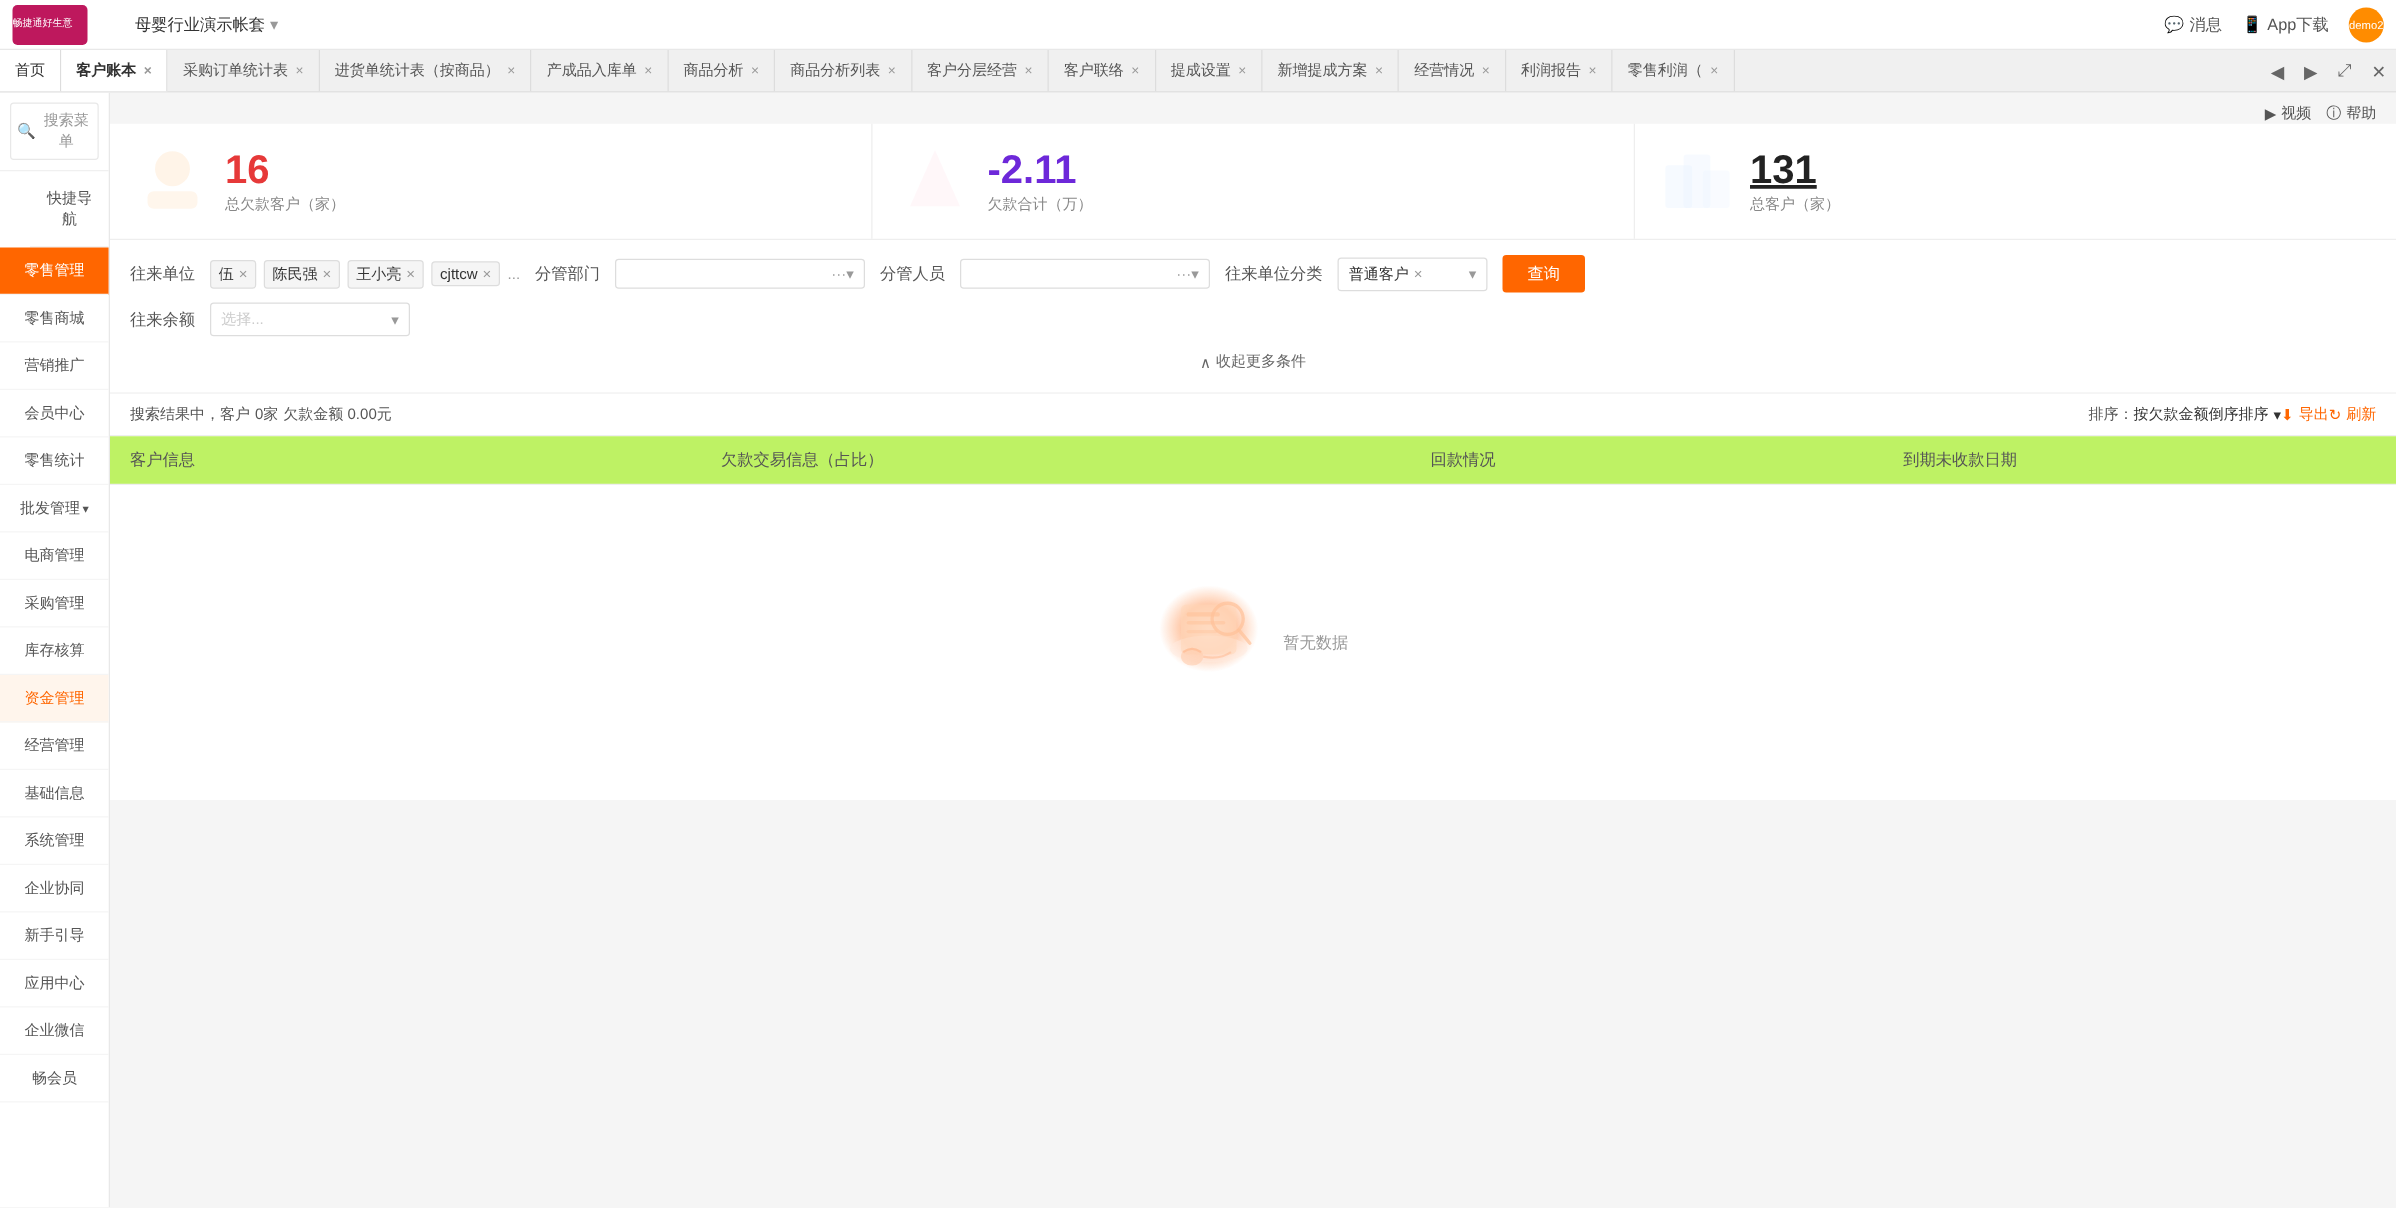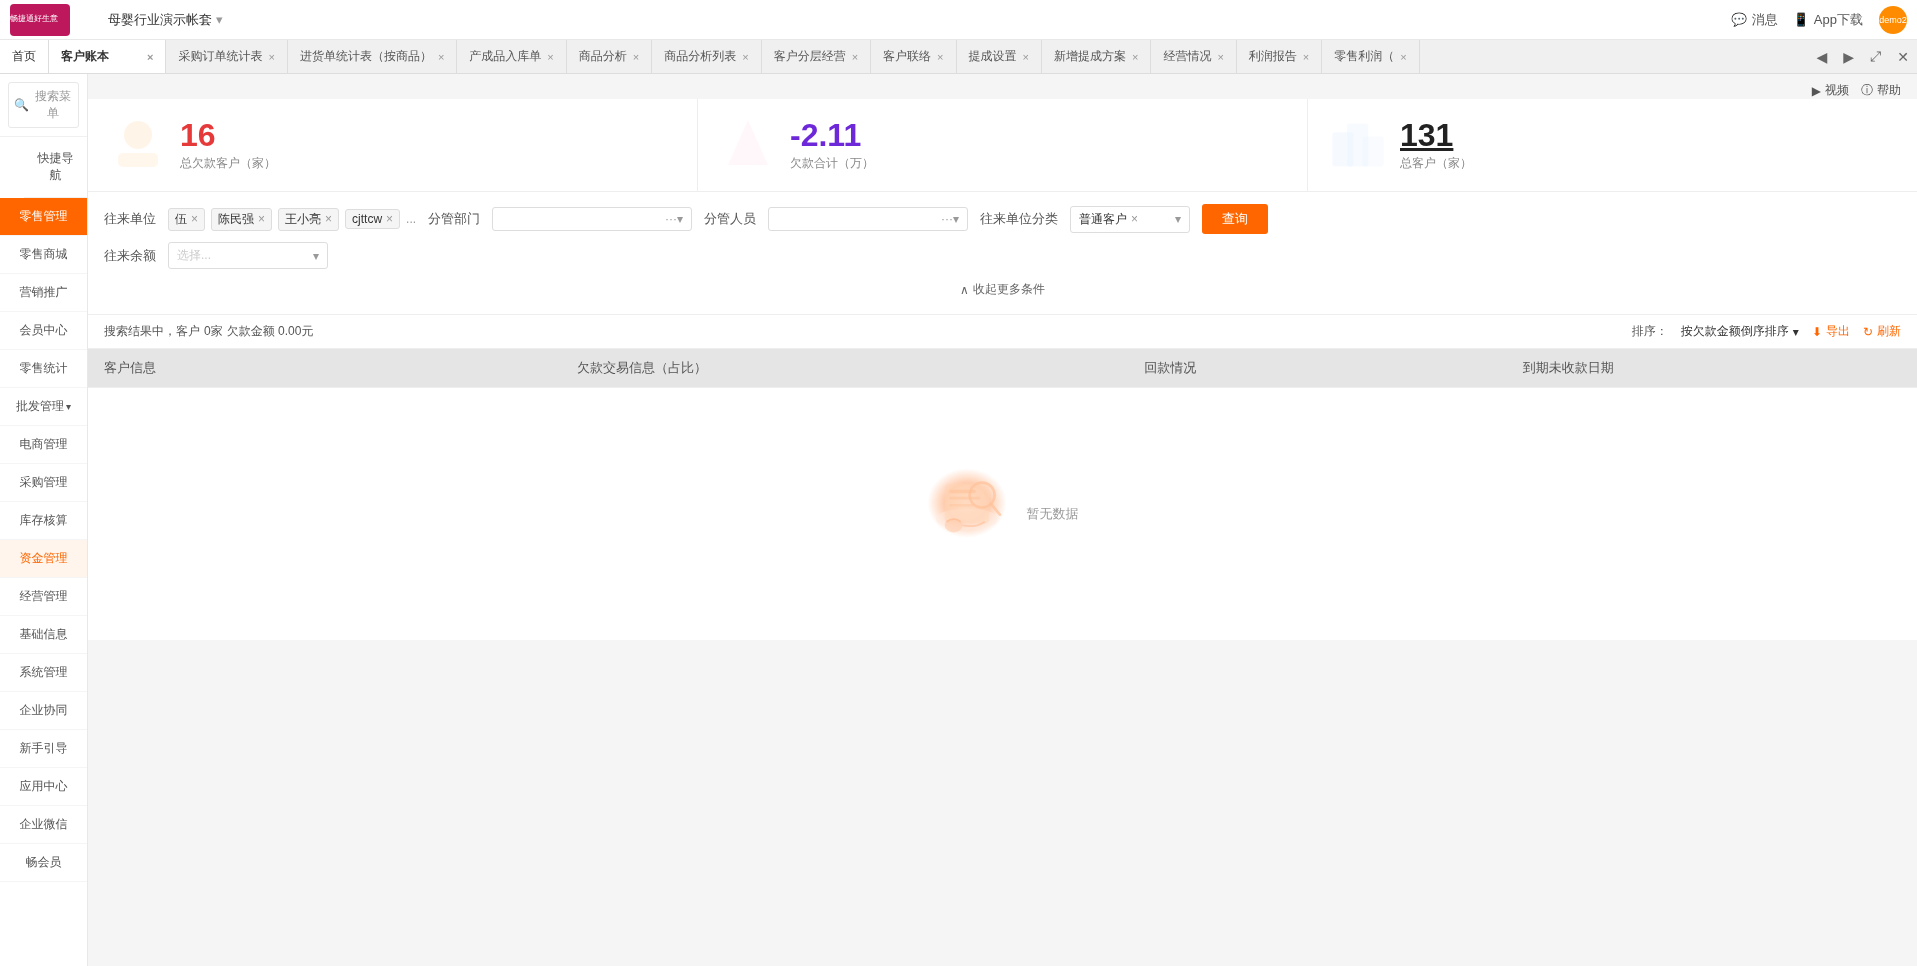--- a/index.html
+++ b/index.html
@@ -21,21 +21,21 @@
     
     .tab-bar {
       display: flex; align-items: center; background: #f0f0f0; height: 34px; flex-shrink: 0;
       border-bottom: 1px solid #ddd; overflow: hidden;
     }
     .tab-item {
       display: flex; align-items: center; padding: 0 12px; height: 34px; font-size: 12px;
       color: #555; cursor: pointer; border-right: 1px solid #ddd; white-space: nowrap;
       position: relative; flex-shrink: 0;
     }
-    .tab-item.active { background: #fff; color: #333; font-weight: bold; gap: 32px; }
+    .tab-item.active { background: #fff; color: #333; font-weight: bold; }
     .tab-item .tab-close { margin-left: 6px; color: #999; font-size: 11px; }
     .tab-item.home { background: #fff; color: #333; }
     .tab-bar-actions { margin-left: auto; display: flex; align-items: center; }
     .tab-bar-actions span { padding: 0 8px; color: #666; cursor: pointer; font-size: 14px; }
 
     
     .main-layout { display: flex; flex: 1; overflow: hidden; }
 
     
     .sidebar { width: 88px; background: #fff; flex-shrink: 0; display: flex; flex-direction: column; border-right: 1px solid #e8e8e8; overflow-y: auto; }
@@ -76,27 +76,27 @@
     .filter-tag .remove { margin-left: 4px; color: #999; cursor: pointer; }
     .filter-more { color: #999; cursor: pointer; font-size: 12px; }
     .filter-select { display: flex; align-items: center; border: 1px solid #ddd; border-radius: 3px; padding: 4px 8px; font-size: 12px; color: #333; min-width: 120px; cursor: pointer; background: #fff; }
     .filter-select .arrow { margin-left: auto; color: #999; }
     .filter-select-wide { min-width: 200px; }
     .collapse-btn { display: flex; align-items: center; justify-content: center; gap: 4px; color: #666; font-size: 12px; cursor: pointer; padding: 4px 0; }
     .query-btn { background: #ff6600; color: #fff; border: none; border-radius: 3px; padding: 6px 20px; font-size: 13px; cursor: pointer; }
 
     
     .results-bar { display: flex; align-items: center; padding: 8px 16px; background: #fff; border-bottom: 1px solid #eee; font-size: 12px; color: #555; }
-    .results-bar .sort-section { margin-left: auto; display: flex; align-items: center; gap: 13px; }
+    .results-bar .sort-section { margin-left: auto; display: flex; align-items: center; gap: 0; }
     .sort-select { display: flex; align-items: center; gap: 4px; cursor: pointer; color: #333; }
     .action-btn { display: flex; align-items: center; gap: 4px; color: #ff6600; cursor: pointer; font-size: 12px; }
 
     
     .data-table { width: 100%; background: #fff; }
-    .table-header { display: flex; padding: 10px 16px; background: #e5e5e5; border-bottom: 1px solid #eee; font-size: 13px; color: #555; font-weight: normal; }
+    .table-header { display: flex; padding: 10px 16px; background: #bef264; border-bottom: 1px solid #eee; font-size: 13px; color: #555; font-weight: normal; }
     .col-customer { flex: 2.5; }
     .col-debt { flex: 3; }
     .col-repay { flex: 2; }
     .col-date { flex: 2; }
 
     
     .empty-state { display: flex; flex-direction: row; align-items: center; justify-content: center; padding: 80px 20px; }
     .empty-icon { width: 100px; height: 80px; margin-bottom: 12px; position: relative; }
     .empty-icon-inner { width: 80px; height: 70px; background: radial-gradient(ellipse, #ffccaa 0%, #ffaa77 40%, transparent 70%); border-radius: 50% 50% 40% 40%; display: flex; align-items: center; justify-content: center; font-size: 36px; opacity: 0.6; }
     .empty-text { font-size: 13px; color: #999; }

